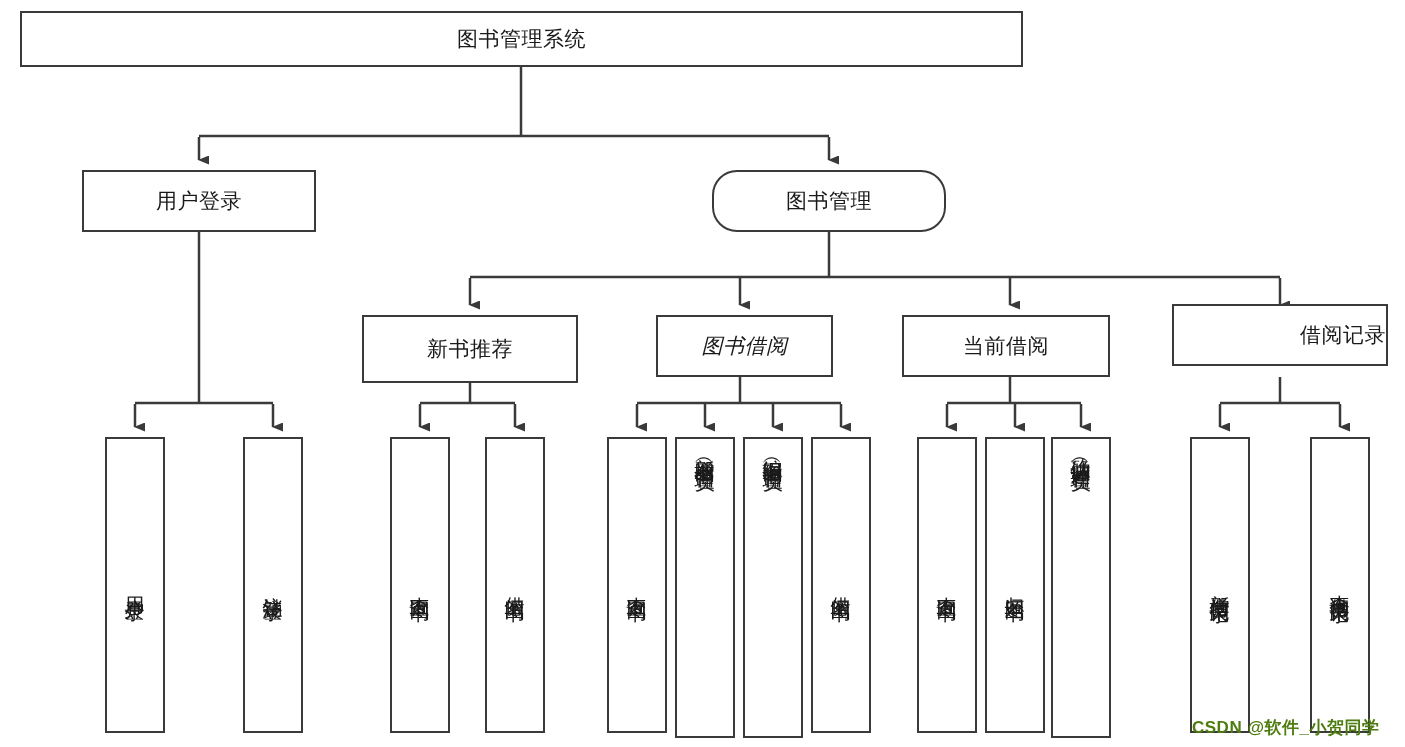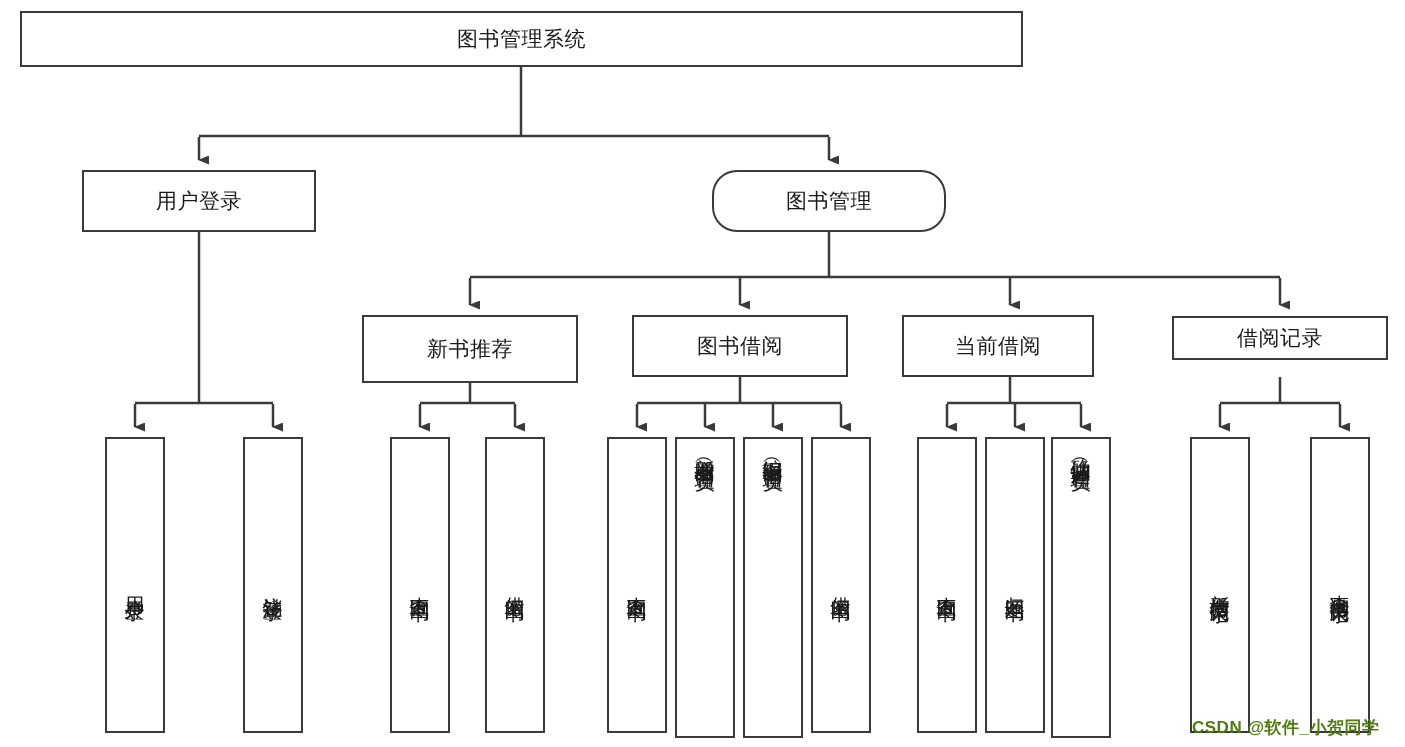--- a/index.html
+++ b/index.html
@@ -139,27 +139,27 @@
   <div class="node-box" style="left:82px; top:170px; width:234px; height:62px;">
     <span class="node-label">用户登录</span>
   </div>
   <div class="node-box" style="left:712px; top:170px; width:234px; height:62px;border-radius:25px;">
     <span class="node-label">图书管理</span>
   </div>
 
   <div class="node-box" style="left:362px; top:315px; width:216px; height:68px;">
     <span class="node-label">新书推荐</span>
   </div>
-  <div class="node-box" style="left:632px; top:315px; width:216px; height:62px;">
+  <div class="node-box" style="left:656px; top:315px; width:177px; height:62px;font-style:italic;">
     <span class="node-label">图书借阅</span>
   </div>
-  <div class="node-box" style="left:902px; top:315px; width:192px; height:62px;">
+  <div class="node-box" style="left:902px; top:315px; width:208px; height:62px;">
     <span class="node-label">当前借阅</span>
   </div>
-  <div class="node-box" style="left:1172px; top:316px; width:216px; height:44px;">
+  <div class="node-box" style="left:1172px; top:304px; width:216px; height:62px;justify-content:flex-end;">
     <span class="node-label">借阅记录</span>
   </div>
 
   <div class="node-box leaf-box centered" style="left:105px; top:437px; width:60px; height:296px;">
     <span class="node-label vertical">用户登录</span>
   </div>
   <div class="node-box leaf-box centered" style="left:243px; top:437px; width:60px; height:296px;">
     <span class="node-label vertical">注销登录</span>
   </div>
   <div class="node-box leaf-box centered" style="left:390px; top:437px; width:60px; height:296px;">

